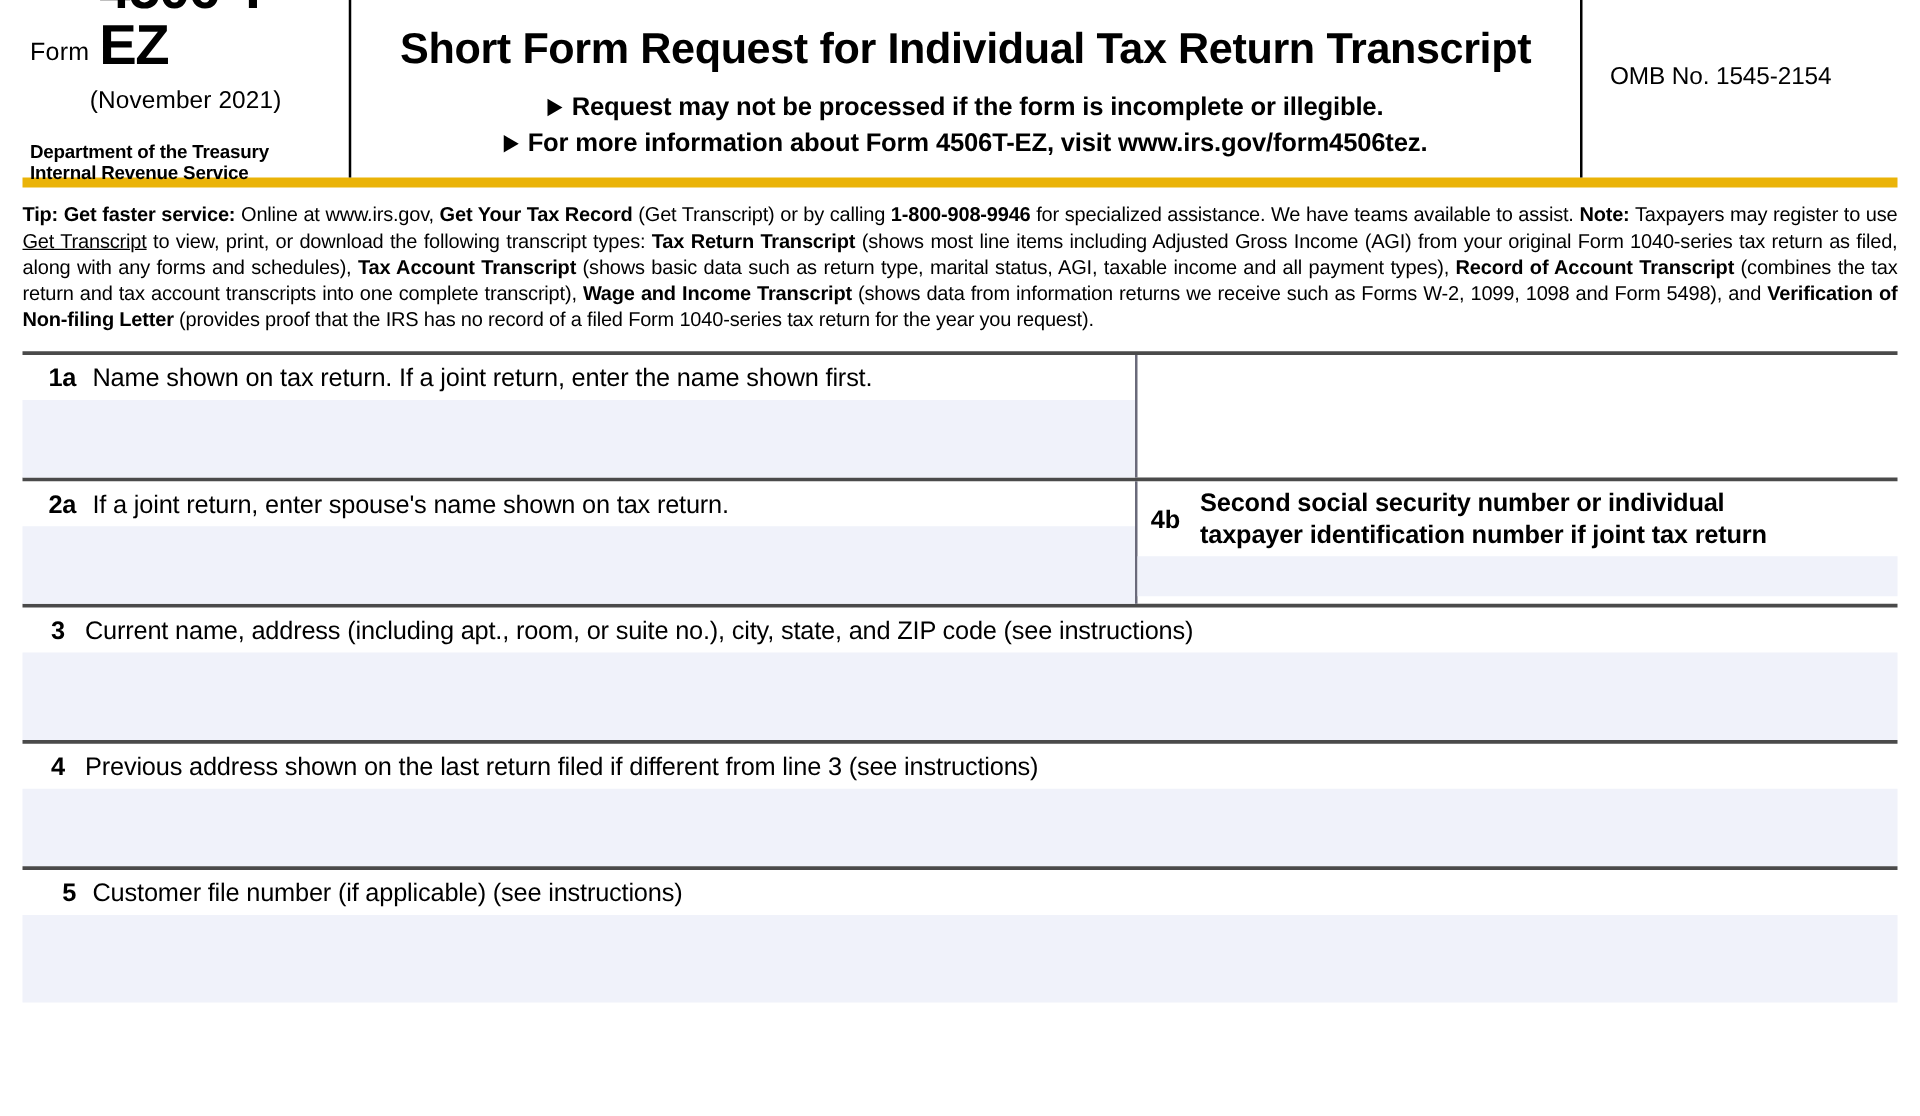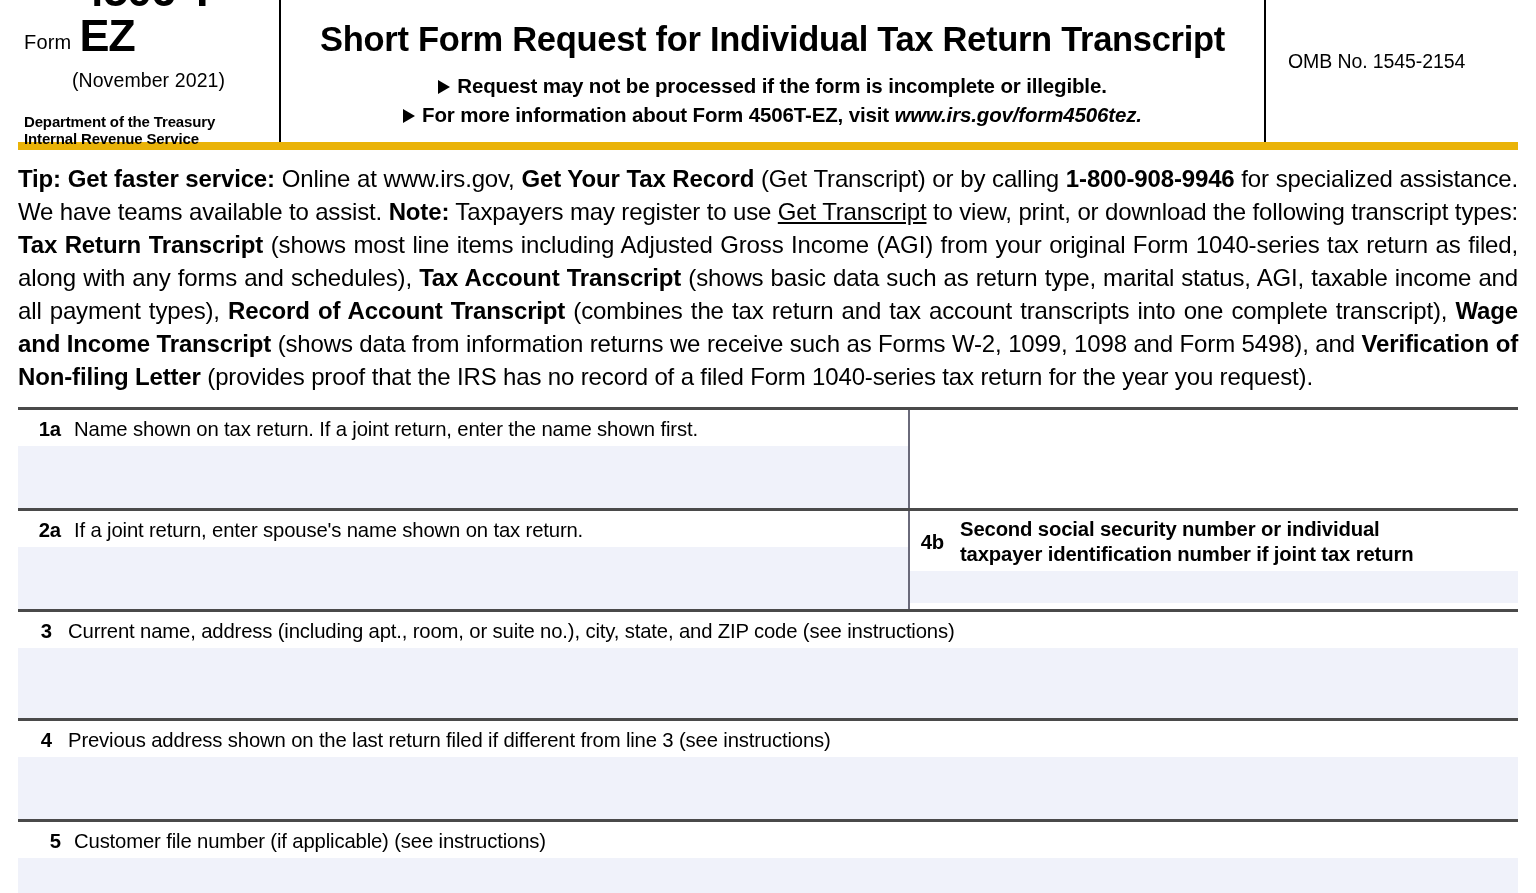--- a/index.html
+++ b/index.html
@@ -99,40 +99,40 @@
   .bullet-line.second { margin-top: 6px; }
   .tri {
     display: inline-block;
     width: 0; height: 0;
     border-left: 12px solid #000;
     border-top: 7.5px solid transparent;
     border-bottom: 7.5px solid transparent;
     margin-right: 7px;
     vertical-align: -1px;
   }
-  .ital-url { font-style: italic; font-weight: bold; margin-top: 48px; }
+  .ital-url { font-weight: bold; margin-top: 48px; }
 
   .hdr-right {
     width: 252px;
     flex: 0 0 252px;
     box-sizing: border-box;
     padding: 50px 0 0 22px;
   }
   .omb {
     font-size: 19.5px;
     letter-spacing: -.1px;
     white-space: nowrap;
   }
 
   
   .tip-block {
     width: 1500px;
     margin-top: 12px;
-    font-size: 24px;
-    line-height: 33px;
+    font-size: 16px;
+    line-height: 21px;
     text-align: justify;
     letter-spacing: -0.15px;
   }
   .tip-block b { font-weight: bold; }
   .tip-block u { text-decoration: underline; }
 
   
   .form-area {
     width: 1500px;
     margin-top: 14px;

